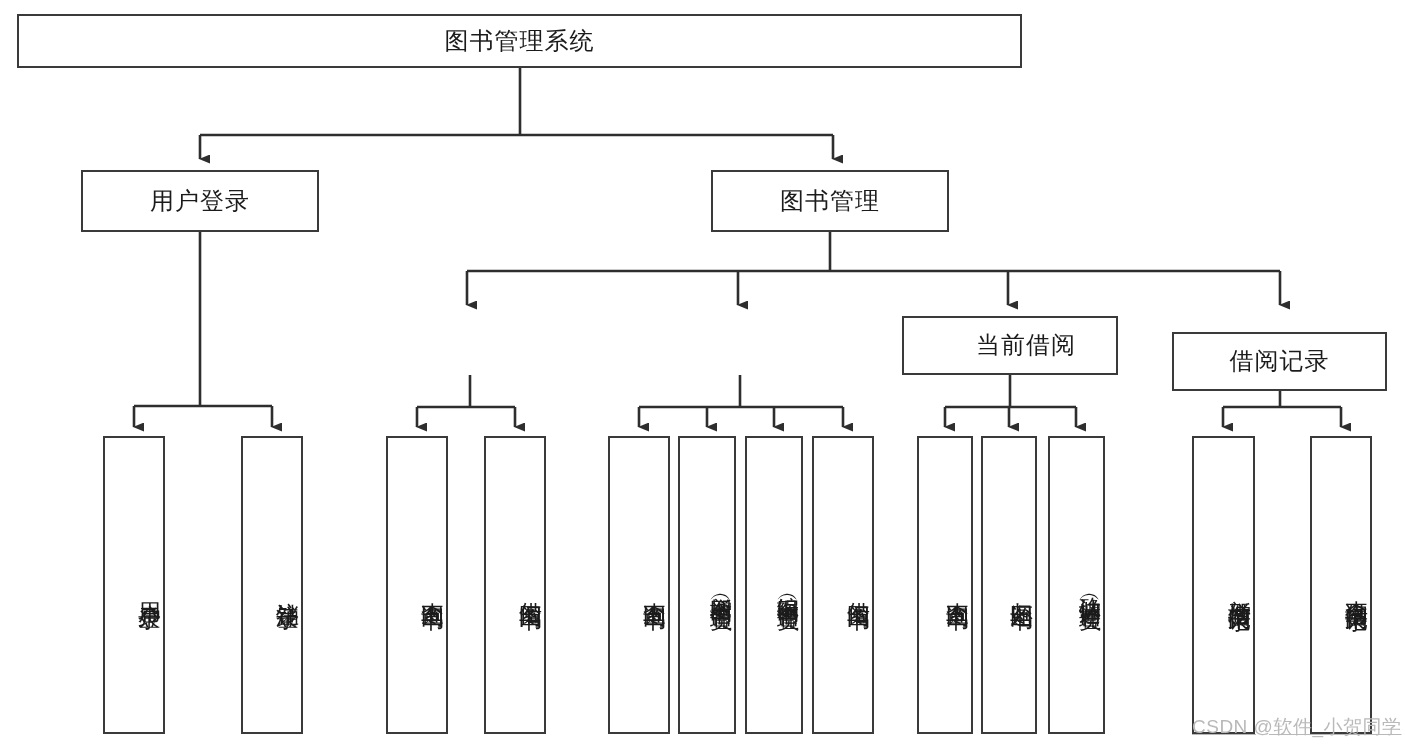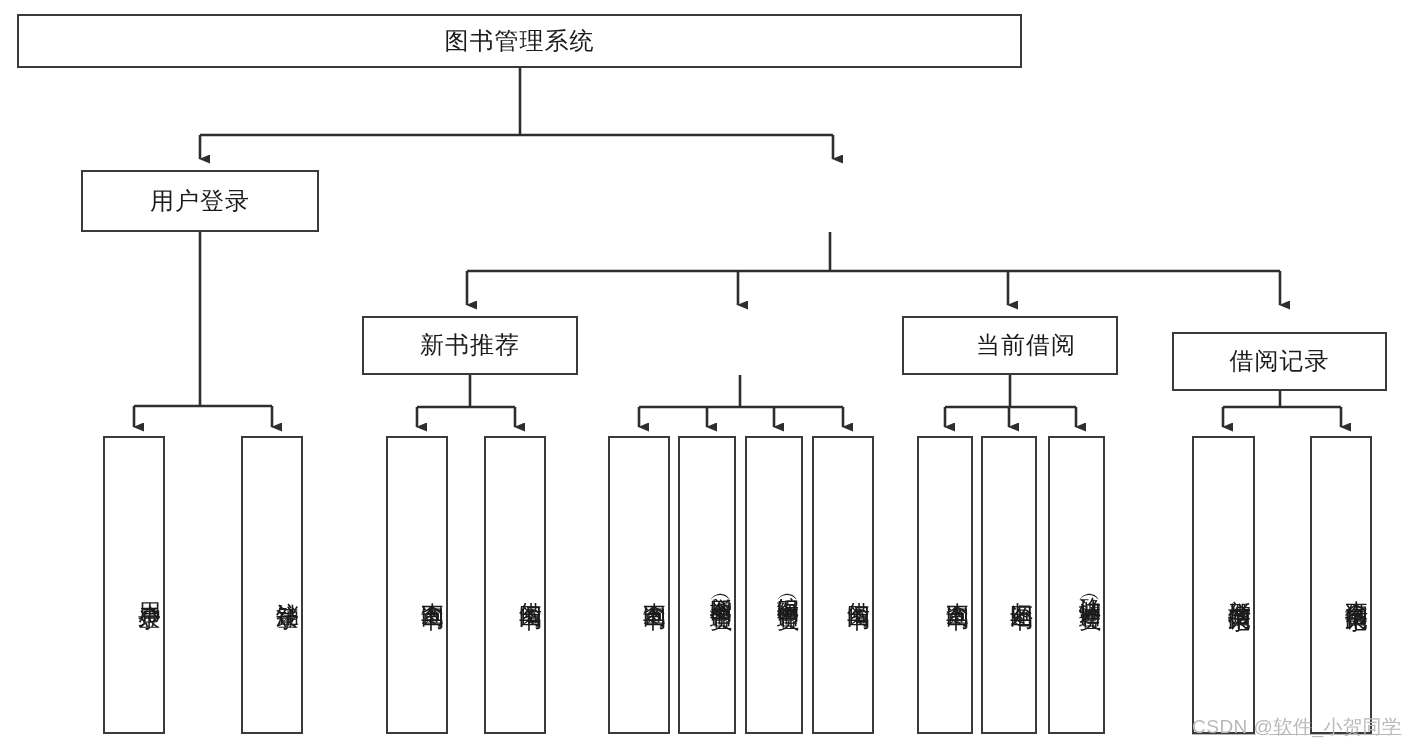--- a/index.html
+++ b/index.html
@@ -128,22 +128,22 @@
       <path d="M1280,375 L1280,407"></path>
       <path d="M1223,407 L1341,407"></path>
       <path d="M1223,407 L1223,427" marker-end="url(#arrow)"></path>
       <path d="M1341,407 L1341,427" marker-end="url(#arrow)"></path>
     </g>
   </svg>
 
   <div class="node horiz" style="left:17px; top:14px; width:1005px; height:54px;">图书管理系统</div>
 
   <div class="node horiz" style="left:81px; top:170px; width:238px; height:62px;">用户登录</div>
+  <div class="node horiz" style="left:711px; top:170px; width:238px; height:62px;">图书管理</div>
 
-  <div class="node horiz" style="left:362px; top:316px; width:216px; height:59px;">新书推荐</div>
   <div class="node horiz" style="left:902px; top:316px; width:216px; height:59px;padding-left:32px;">当前借阅</div>
   <div class="node horiz" style="left:1172px; top:316px; width:215px; height:59px;margin-top:16px;">借阅记录</div>
 
   <div class="node vert" style="left:103px; top:436px; width:62px; height:298px;">用户登录</div>
   <div class="node vert" style="left:241px; top:436px; width:62px; height:298px;">注销登录</div>
 
   <div class="node vert" style="left:386px; top:436px; width:62px; height:298px;">查询图书</div>
   <div class="node vert" style="left:484px; top:436px; width:62px; height:298px;">借阅图书</div>
 
   <div class="node vert" style="left:608px; top:436px; width:62px; height:298px;">查询图书</div>

